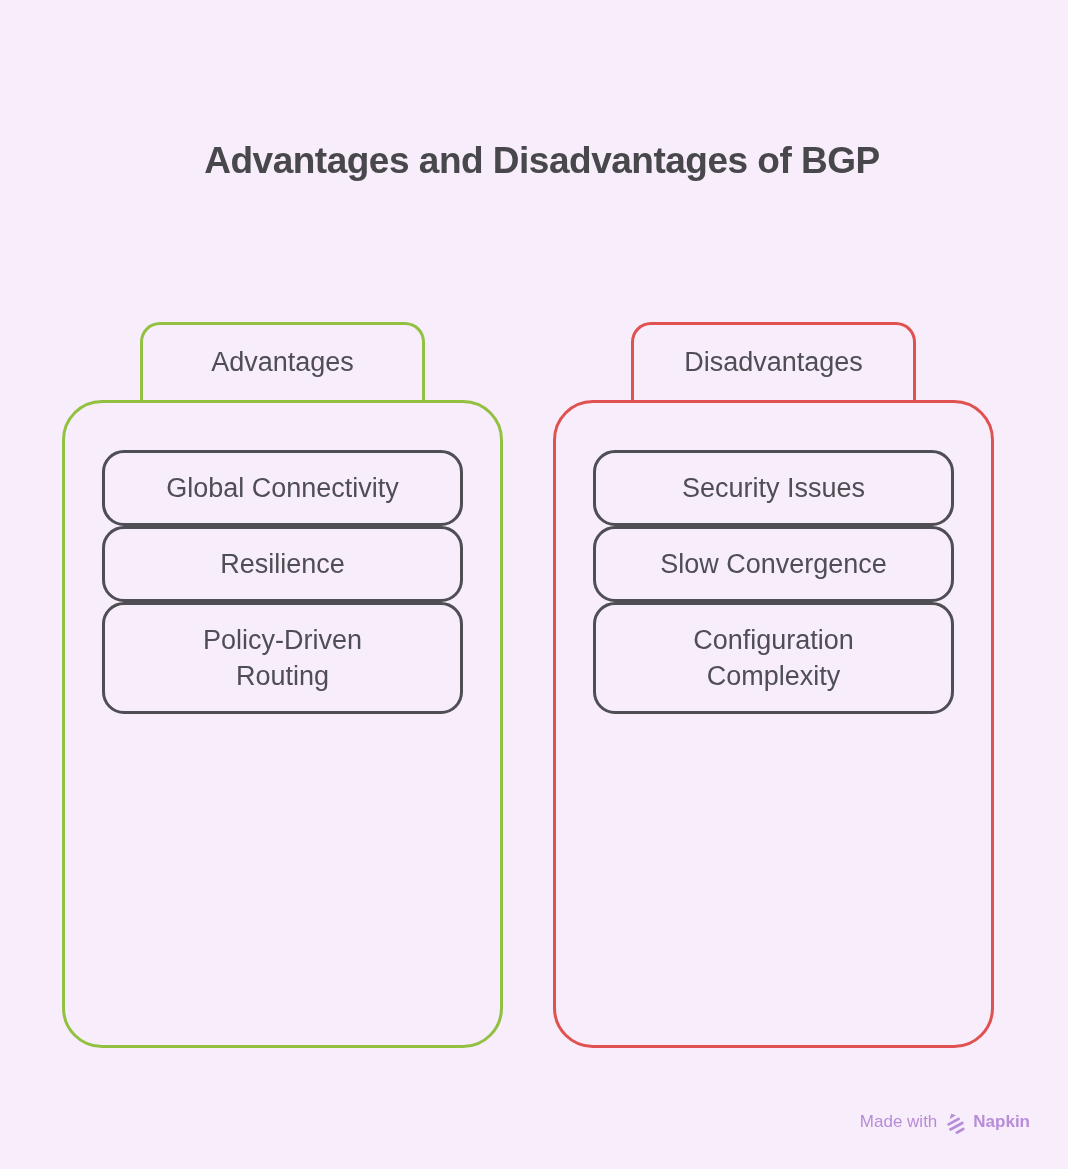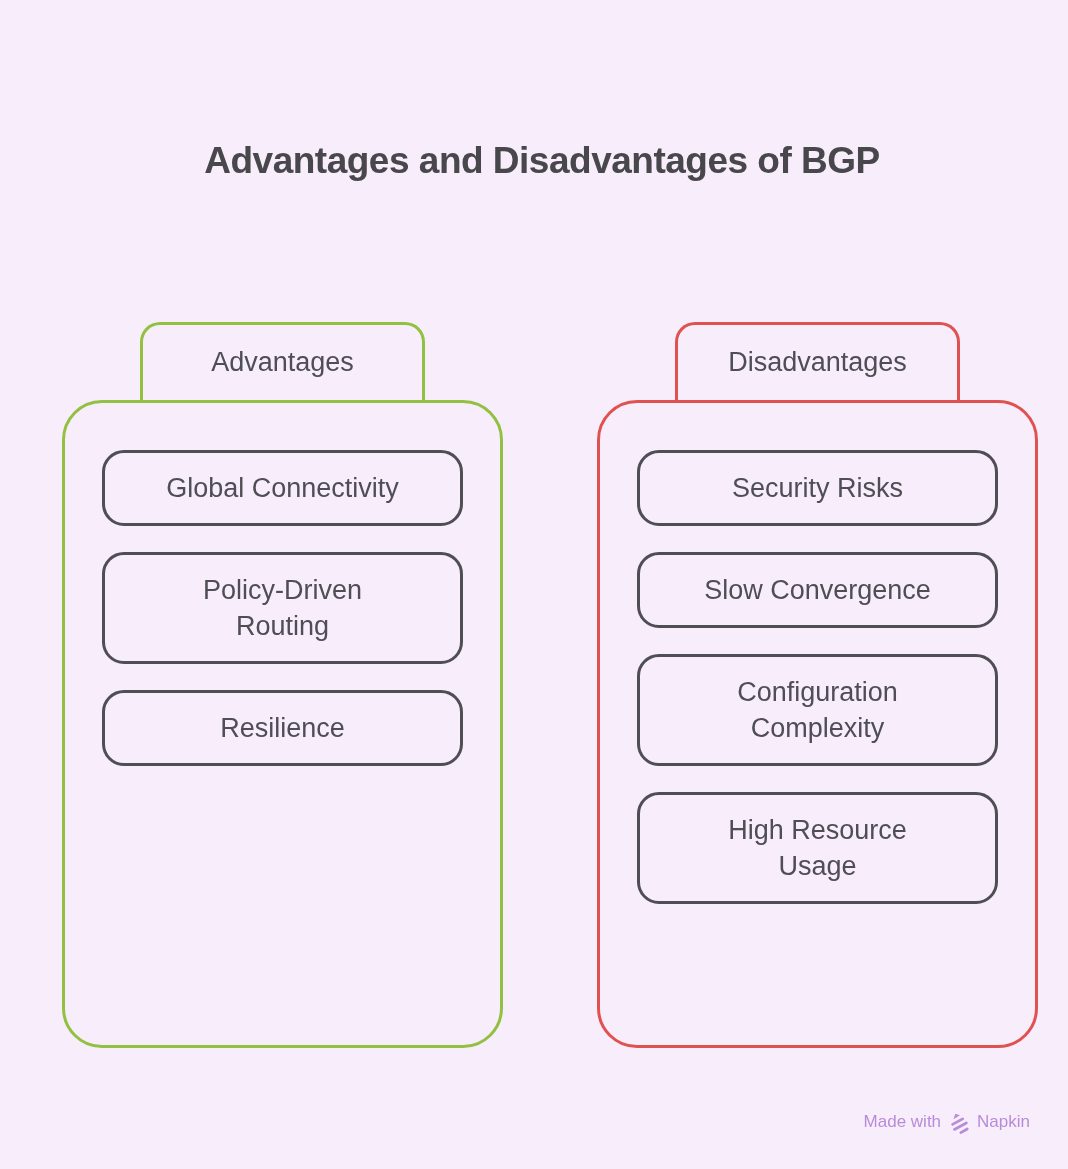--- a/index.html
+++ b/index.html
@@ -29,21 +29,21 @@
     letter-spacing:-0.5px;
     color:var(--title);
     margin-left:8px;
   }
   .column{
     position:absolute;
     top:322px;
     width:441px;
   }
   .column.left{left:62px;}
-  .column.right{left:597px;}
+  .column.right{left:553px;}
   .tab{
     width:285px;
     height:78px;
     margin:0 auto;
     border-style:solid;
     border-width:3.5px 3.5px 0 3.5px;
     border-radius:20px 20px 0 0;
     display:flex;
     align-items:center;
     justify-content:center;
@@ -51,21 +51,20 @@
     color:var(--text);
   }
   .container{
     width:441px;
     height:648px;
     border:3.5px solid;
     border-radius:40px;
     padding:47px 37px 0 37px;
     display:flex;
     flex-direction:column;
-    gap:26px;
   }
   .green-border{border-color:var(--green);}
   .red-border{border-color:var(--red);}
   .item{
     min-height:74px;
     border:3.5px solid;
     border-radius:22px;
     display:flex;
     align-items:center;
     justify-content:center;
@@ -80,51 +79,49 @@
     position:absolute;
     right:38px;
     top:1110px;
     display:flex;
     align-items:center;
     gap:7px;
     color:var(--purple);
     font-size:17px;
     margin-left:26px;
   }
-  .watermark .napkin-word{font-weight:400;}
+  .watermark .napkin-word{font-weight:700;}
   .napkin-icon{display:inline-block;width:22px;height:24px;}
 </style>
 </head>
 <body>
 
 <h1 class="title">Advantages and Disadvantages of BGP</h1>
 
 <section class="column left">
   <div class="tab green-border">
     <span>Advantages</span>
   </div>
   <div class="container green-border">
     <div class="item green-border">Global Connectivity</div>
+    <div class="item green-border">Resilience</div>
     <div class="item green-border">Policy-Driven
 Routing</div>
-    <div class="item green-border">Resilience</div>
   </div>
 </section>
 
 <section class="column right">
   <div class="tab red-border">
     <span>Disadvantages</span>
   </div>
   <div class="container red-border">
-    <div class="item red-border">Security Risks</div>
+    <div class="item red-border">Security Issues</div>
     <div class="item red-border">Slow Convergence</div>
     <div class="item red-border">Configuration
 Complexity</div>
-    <div class="item red-border">High Resource
-Usage</div>
   </div>
 </section>
 
 <div class="watermark">
   <span>Made with</span>
   <span class="napkin-icon">
     <svg viewBox="0 0 24 26" width="22" height="26">
       <polygon points="6,9 13,4.5 8,3" fill="#b78cd9"></polygon>
       <g stroke="#b78cd9" stroke-width="3" stroke-linecap="round" fill="none">
         <line x1="5" y1="14.5" x2="16" y2="8.5"></line>

